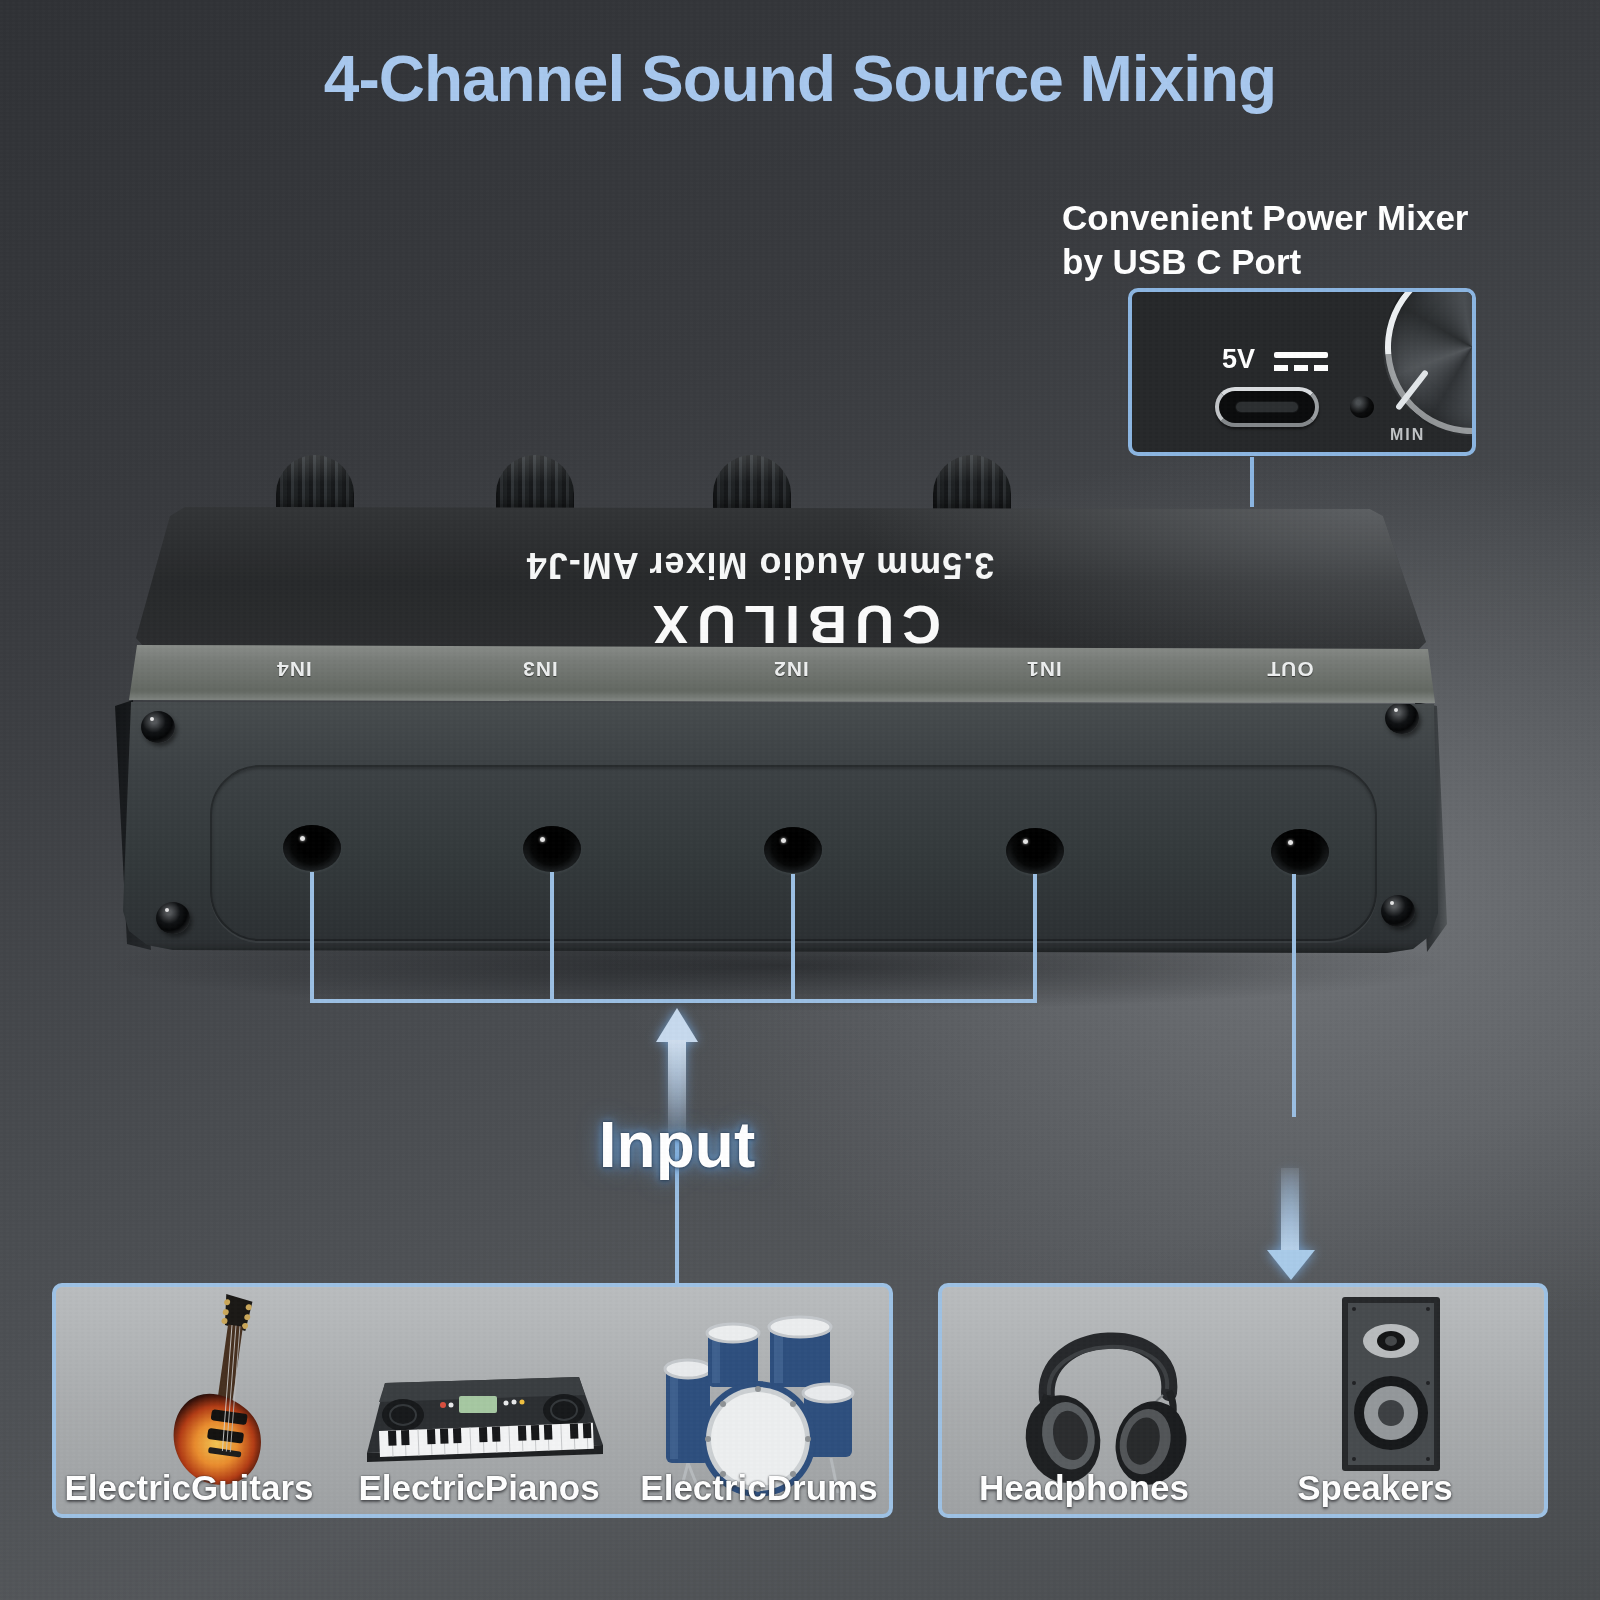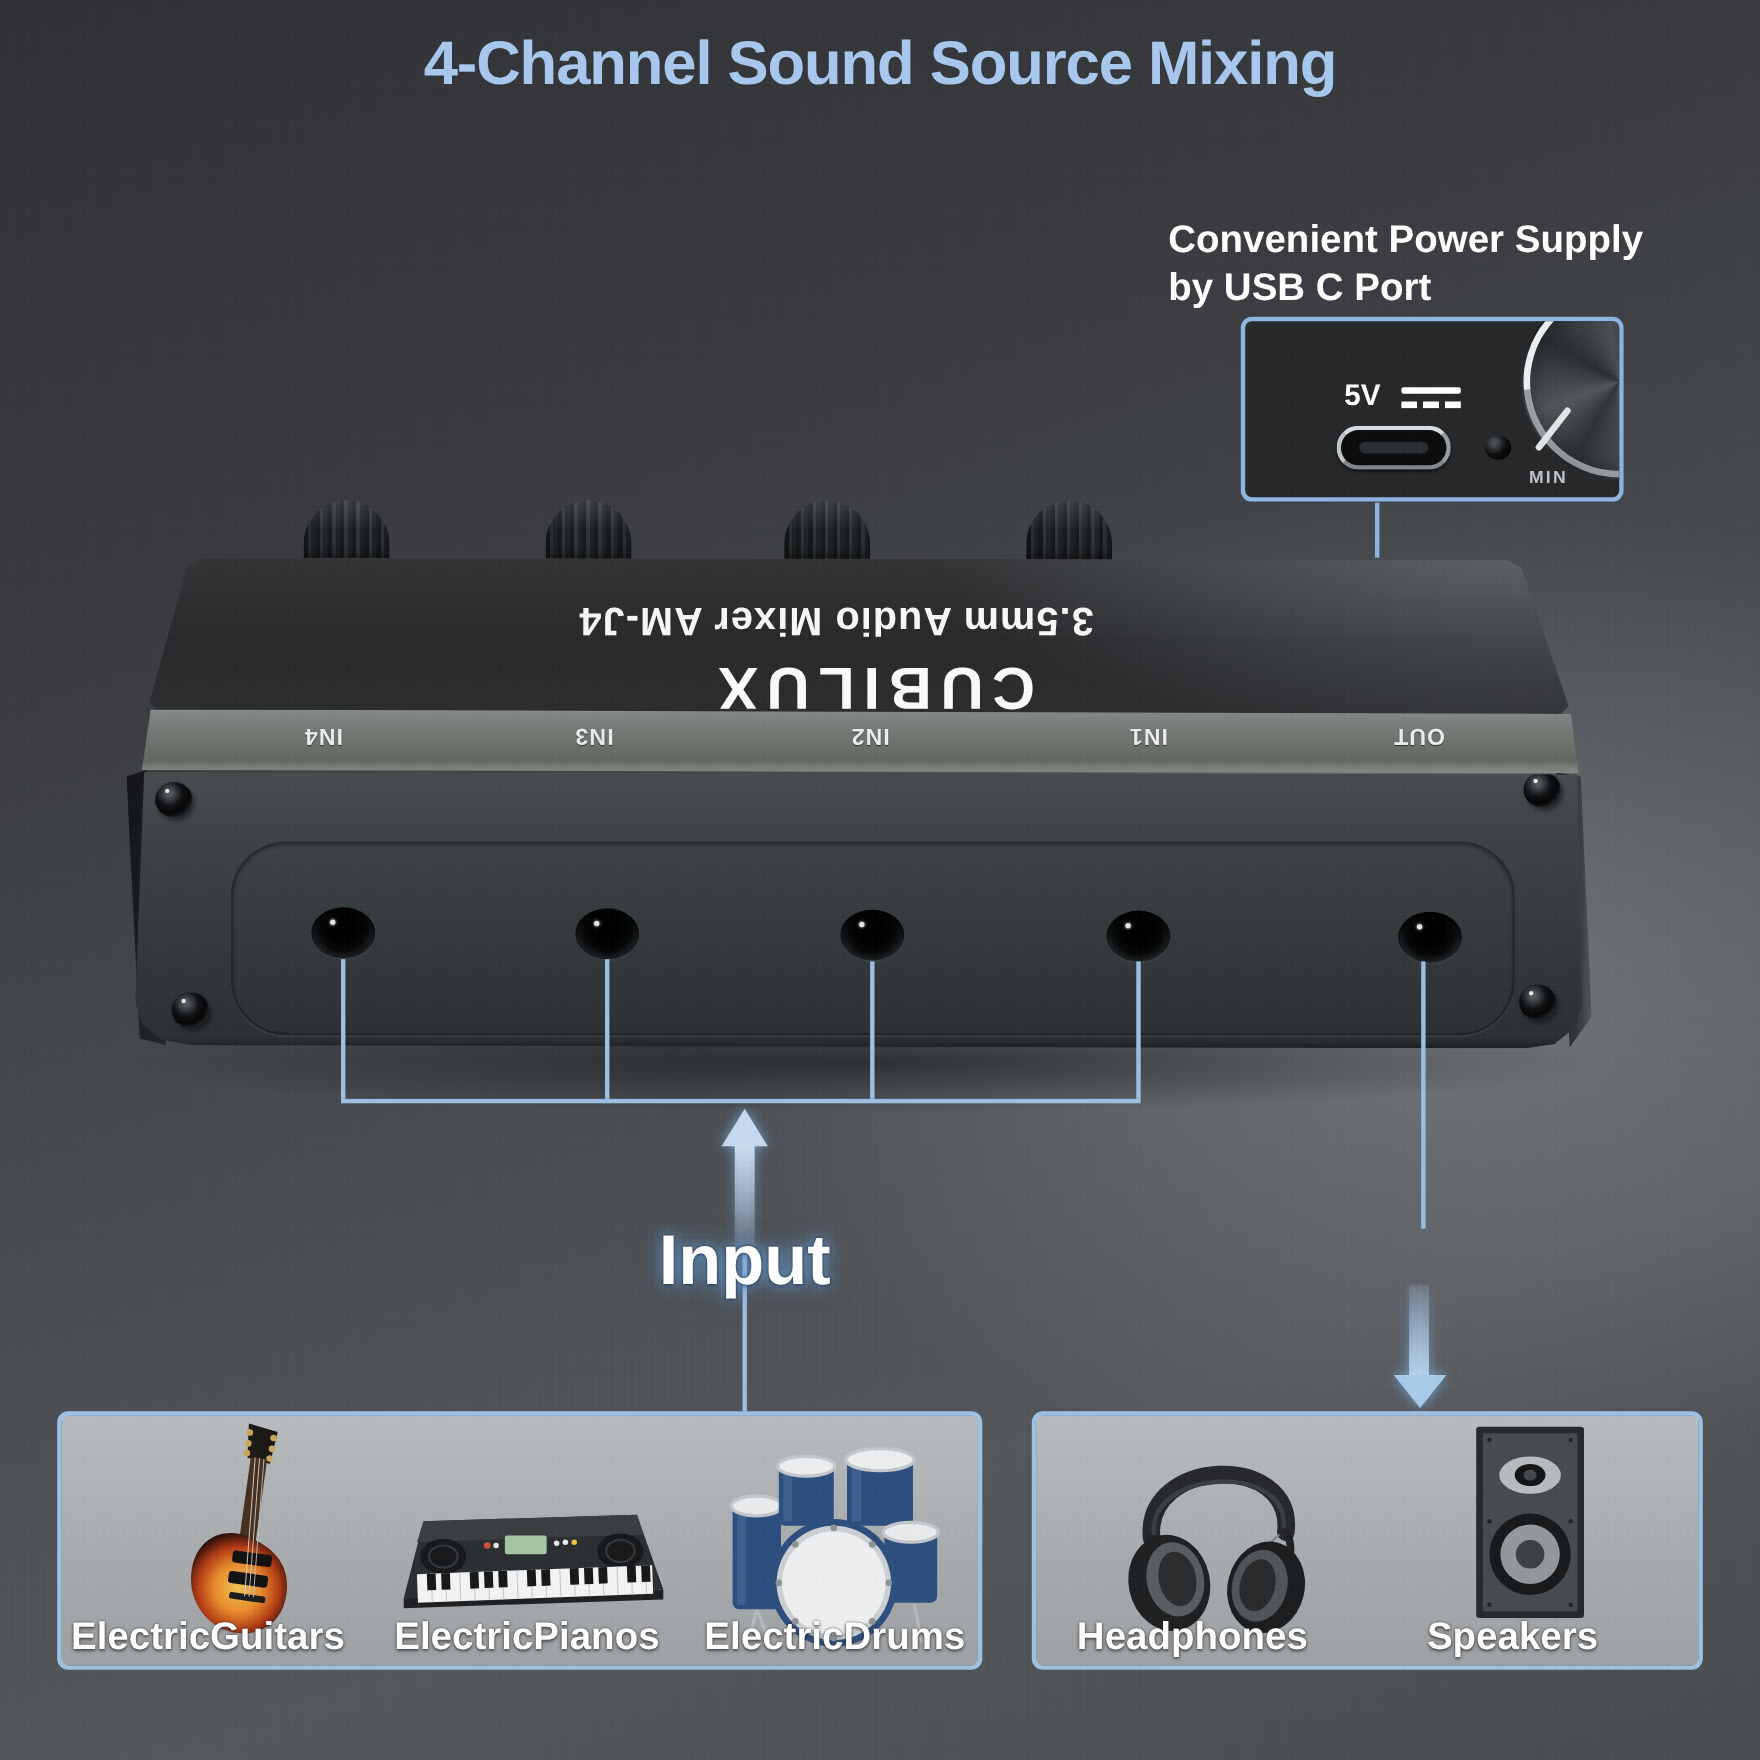--- a/index.html
+++ b/index.html
@@ -5,22 +5,22 @@
   html,body{margin:0;padding:0;background:#222;}
   .stage{position:relative;width:1600px;height:1600px;overflow:hidden;
     font-family:"Liberation Sans",sans-serif;
     background:
       radial-gradient(1150px 720px at 82% 56%, rgba(152,155,159,.48), rgba(152,155,159,0) 62%),
       linear-gradient(160deg,#303236 0%,#393b3f 28%,#494c50 55%,#54575b 76%,#494c4f 100%);}
   .abs{position:absolute;}
   .grain{position:absolute;inset:0;pointer-events:none;opacity:.5;
     background-image:repeating-linear-gradient(0deg, rgba(255,255,255,.012) 0 2px, rgba(0,0,0,.014) 2px 4px),
                      repeating-linear-gradient(90deg, rgba(255,255,255,.01) 0 3px, rgba(0,0,0,.012) 3px 6px);}
-  .title{left:800px;top:24px;transform:translateX(-50%);white-space:nowrap;
-    font-size:56px;font-weight:bold;letter-spacing:-1px;color:#a8c8ee;}
+  .title{left:800px;top:42px;transform:translateX(-50%);white-space:nowrap;
+    font-size:64px;font-weight:bold;letter-spacing:-1px;color:#a8c8ee;}
   .callout-heading{left:1062px;top:196px;color:#fff;font-size:35px;font-weight:bold;line-height:1.26;}
   
   .inset{left:1128px;top:288px;width:348px;height:168px;box-sizing:border-box;
     background:#26282a;border:4px solid #8cb6e2;border-radius:10px;overflow:hidden;}
   .inset-knob{position:absolute;left:251px;top:-34px;width:178px;height:178px;border-radius:50%;
     background:conic-gradient(from 210deg,#303336,#53575b 40deg,#2b2e30 90deg,#4a4e52 140deg,#26282b 190deg,#505458 240deg,#2e3134 290deg,#45494d 330deg,#303336);
     box-shadow:inset 0 0 28px rgba(0,0,0,.65);}
   .inset-knob::before{content:"";position:absolute;inset:2px;border-radius:50%;
     border:6px solid transparent;border-left-color:#edf0f2;border-bottom-color:rgba(237,240,242,.55);
     transform:rotate(40deg);}
@@ -102,21 +102,21 @@
     text-shadow:0 2px 3px rgba(40,42,45,.65),0 0 2px rgba(40,42,45,.85);text-align:right;}
 </style>
 </head>
 <body>
 
 <div class="stage">
 
   <div class="abs title">4-Channel Sound Source Mixing</div>
 
   <div class="abs callout-heading">
-    <div>Convenient Power Supply</div>
+    <div>Convenient Power Mixer</div>
     <div>by USB C Port</div>
   </div>
 
   <div class="abs inset">
     <div class="abs inset-knob"></div>
     <div class="abs v-label">5V</div>
     <div class="abs dc-symbol">
       <div class="dc-solid"></div>
       <div class="dc-dash"></div>
     </div>

